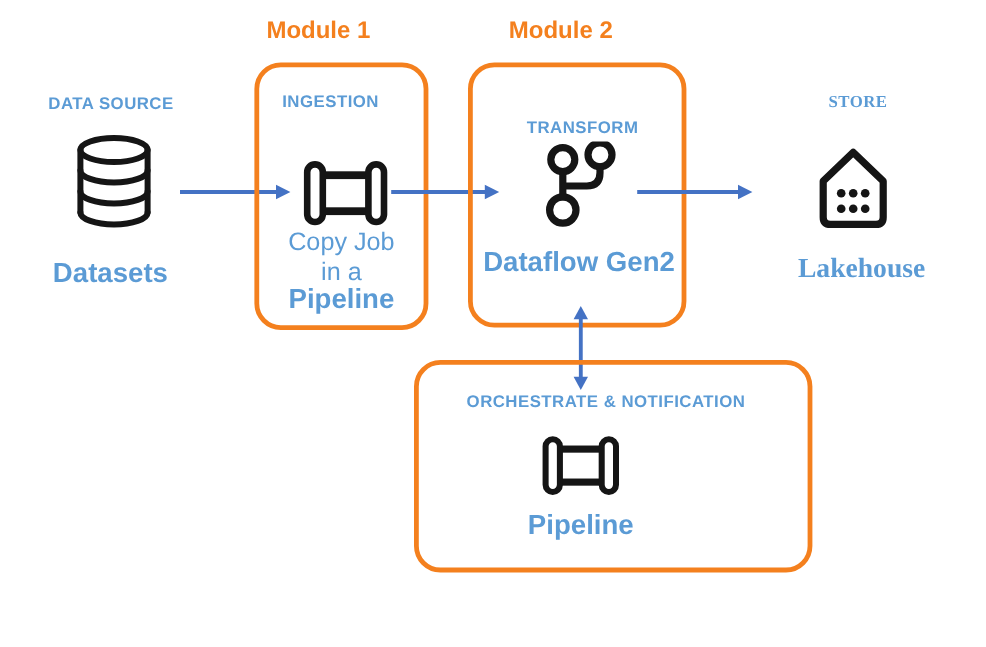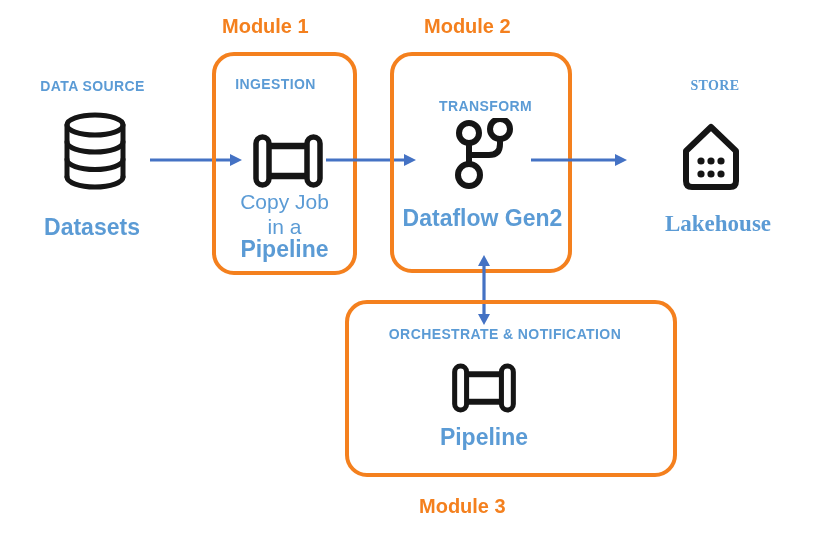--- a/index.html
+++ b/index.html
@@ -132,15 +132,14 @@
   <div class="abs" style="left:451px;top:362px;">
     <svg width="66" height="52" viewBox="0 0 72 56">
       <rect x="14" y="13" width="44" height="30" class="icon-stroke" stroke-width="6.5"></rect>
       <rect x="4" y="4" width="13" height="48" rx="6.5" fill="#ffffff" stroke="#151515" stroke-width="5.5"></rect>
       <rect x="55" y="4" width="13" height="48" rx="6.5" fill="#ffffff" stroke="#151515" stroke-width="5.5"></rect>
     </svg>
   </div>
 
   <div class="abs txt caption-bold" style="left:414px;top:424px;width:140px;">Pipeline</div>
 
-  <div class="abs module-label" style="left:419px;top:495px;width:140px;">Module 3</div>
 
 </div>
 
 </body></html>

